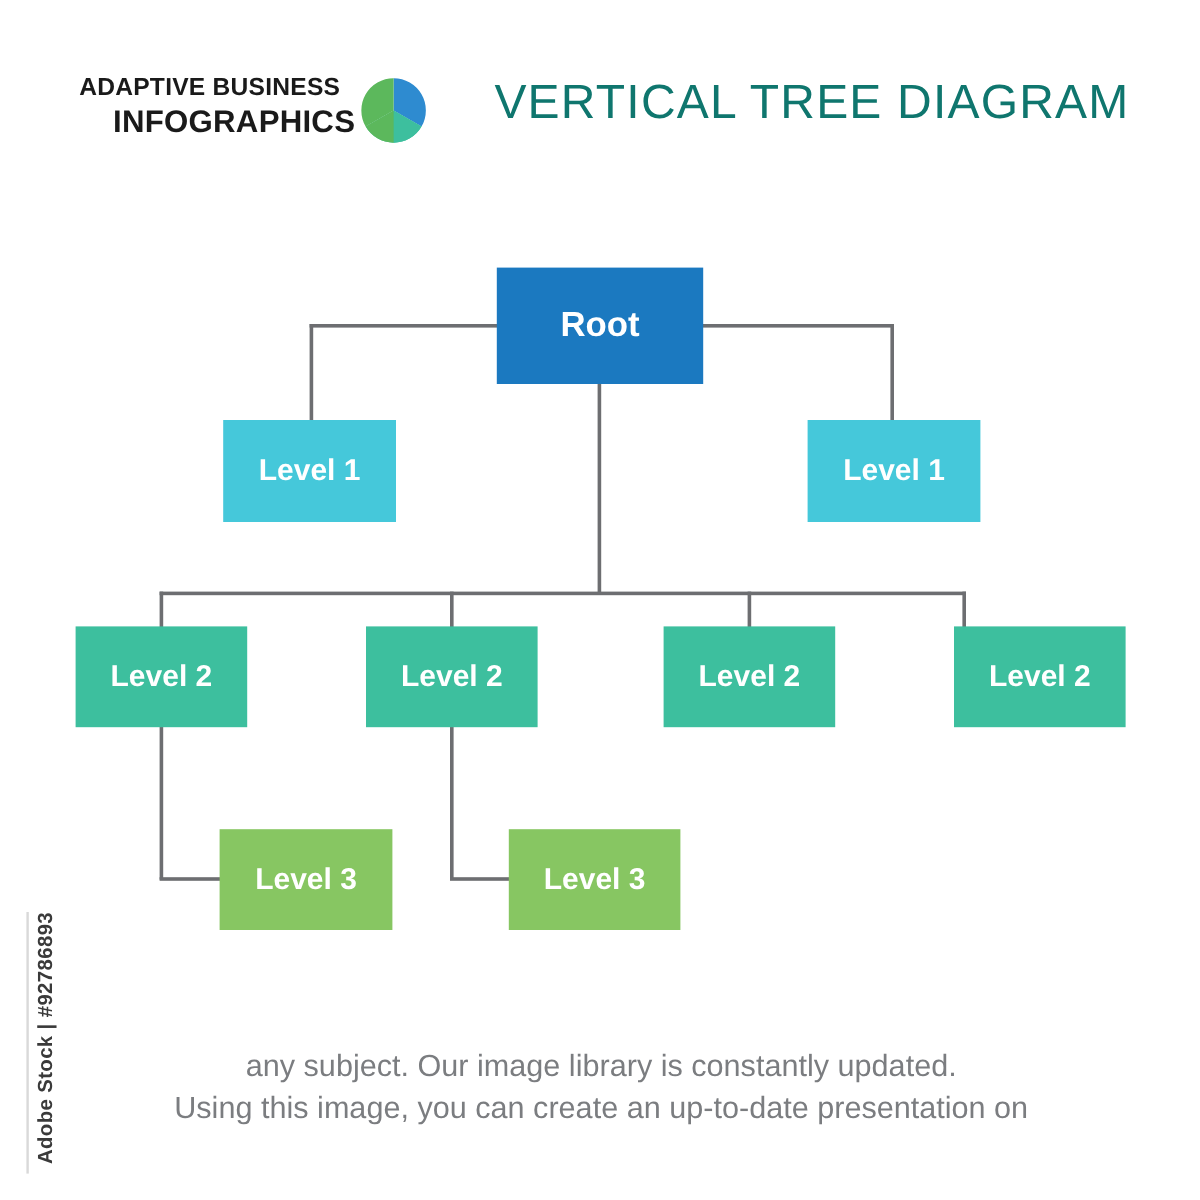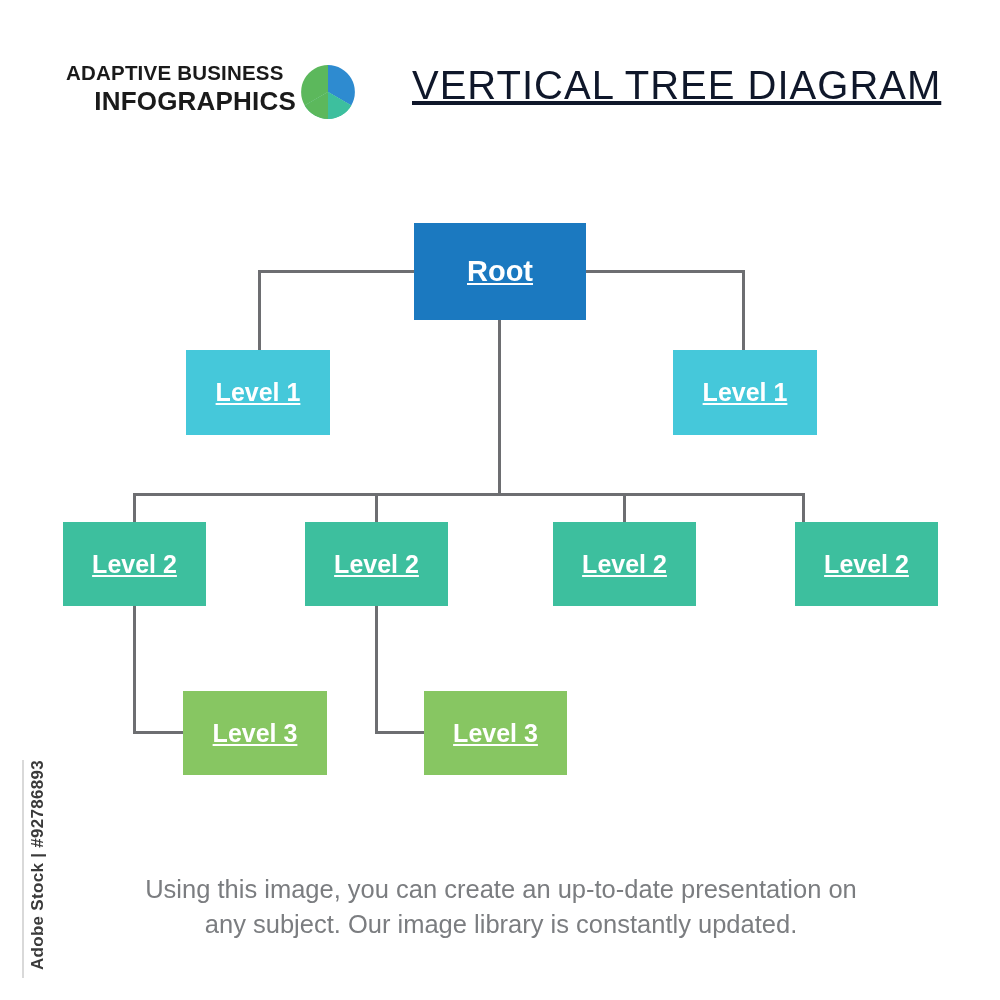--- a/index.html
+++ b/index.html
@@ -29,21 +29,20 @@
     font-weight:400;white-space:nowrap;
   }
 
   
   .node{
     position:absolute;
     display:flex;align-items:center;justify-content:center;
     color:#ffffff;font-weight:bold;
     box-sizing:border-box;
     user-select:none;
-    text-decoration:underline;
   }
   .node.root{font-size:29px;}
   .node.lv1,.node.lv2,.node.lv3{font-size:25px;}
 
   .conn{position:absolute;background:#6d6e71;}
 
   
   .caption{
     position:absolute;left:56px;top:872px;width:890px;
     text-align:center;color:#7b7d80;
@@ -70,21 +69,21 @@
   </div>
 
   <svg class="logo-pie" viewBox="0 0 100 100">
     <path d="M50,50 L50,2 A48,48 0 0,1 91.57,74 Z" fill="#2e8bd0"></path>
     <path d="M50,50 L91.57,74 A48,48 0 0,1 8.43,74 Z" fill="#3dbf9e"></path>
     <path d="M50,50 L8.43,74 A48,48 0 0,1 50,2 Z" fill="#5cb85c"></path>
     <path d="M50,50 L91.57,74 A48,48 0 0,1 50,98 Z" fill="#3dbf9e"></path>
     <path d="M50,50 L50,98 A48,48 0 0,1 8.43,74 Z" fill="#5cb85c"></path>
   </svg>
 
-  <div class="deck-title" style="color: #0f172a; text-decoration: underline;">VERTICAL TREE DIAGRAM</div>
+  <div class="deck-title" style="color: #0f766e;">VERTICAL TREE DIAGRAM</div>
 
   <div class="conn" style="left: 258px; top: 270px; width: 157px; height: 3px; background: rgb(109, 110, 113);"></div>
   <div class="conn" style="left: 585px; top: 270px; width: 160px; height: 3px; background: rgb(109, 110, 113);"></div>
   <div class="conn" style="left: 258px; top: 270px; width: 3px; height: 82px; background: rgb(109, 110, 113);"></div>
   <div class="conn" style="left: 742px; top: 270px; width: 3px; height: 82px; background: rgb(109, 110, 113);"></div>
 
   <div class="conn" style="left: 498px; top: 319px; width: 3px; height: 176px; background: rgb(109, 110, 113);"></div>
 
   <div class="conn" style="left: 133px; top: 493px; width: 672px; height: 3px; background: rgb(109, 110, 113);"></div>
 
@@ -105,20 +104,20 @@
 
   <div class="node lv2" style="left: 63px; top: 522px; width: 143px; height: 84px; background: rgb(61, 191, 158);">Level 2</div>
   <div class="node lv2" style="left: 305px; top: 522px; width: 143px; height: 84px; background: rgb(61, 191, 158);">Level 2</div>
   <div class="node lv2" style="left: 553px; top: 522px; width: 143px; height: 84px; background: rgb(61, 191, 158);">Level 2</div>
   <div class="node lv2" style="left: 795px; top: 522px; width: 143px; height: 84px; background: rgb(61, 191, 158);">Level 2</div>
 
   <div class="node lv3" style="left: 183px; top: 691px; width: 144px; height: 84px; background: rgb(135, 198, 98);">Level 3</div>
   <div class="node lv3" style="left: 424px; top: 691px; width: 143px; height: 84px; background: rgb(135, 198, 98);">Level 3</div>
 
   <div class="caption" style="color: rgb(123, 125, 128);">
+    <span style="display: block;">any subject. Our image library is constantly updated.</span>
     <span style="display: block;">Using this image, you can create an up-to-date presentation on</span>
-    <span style="display: block;">any subject. Our image library is constantly updated.</span>
   </div>
 
   <div class="wm-rule"></div>
   <div class="wm-text">Adobe Stock | #92786893</div>
 
 </div>
 
 </body></html>

